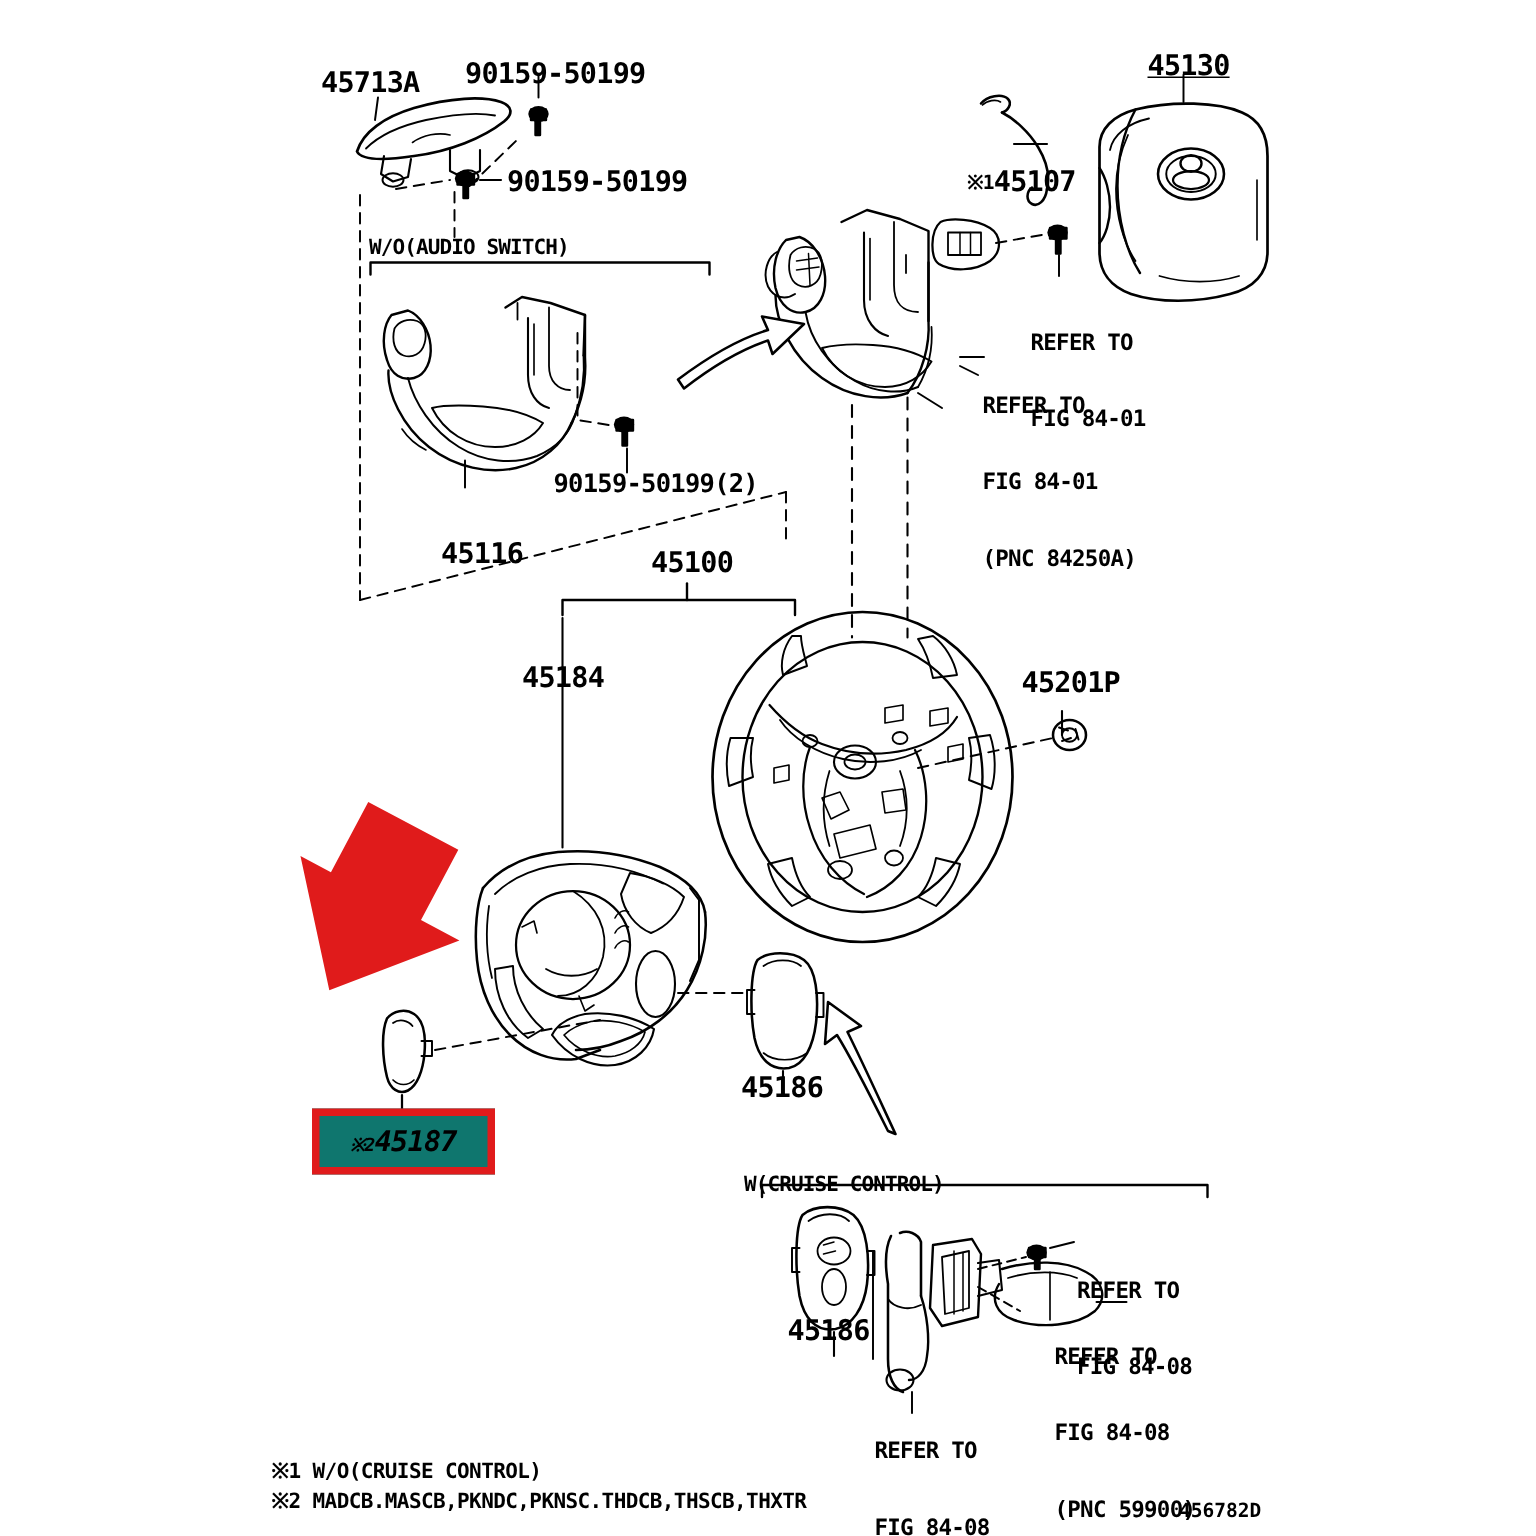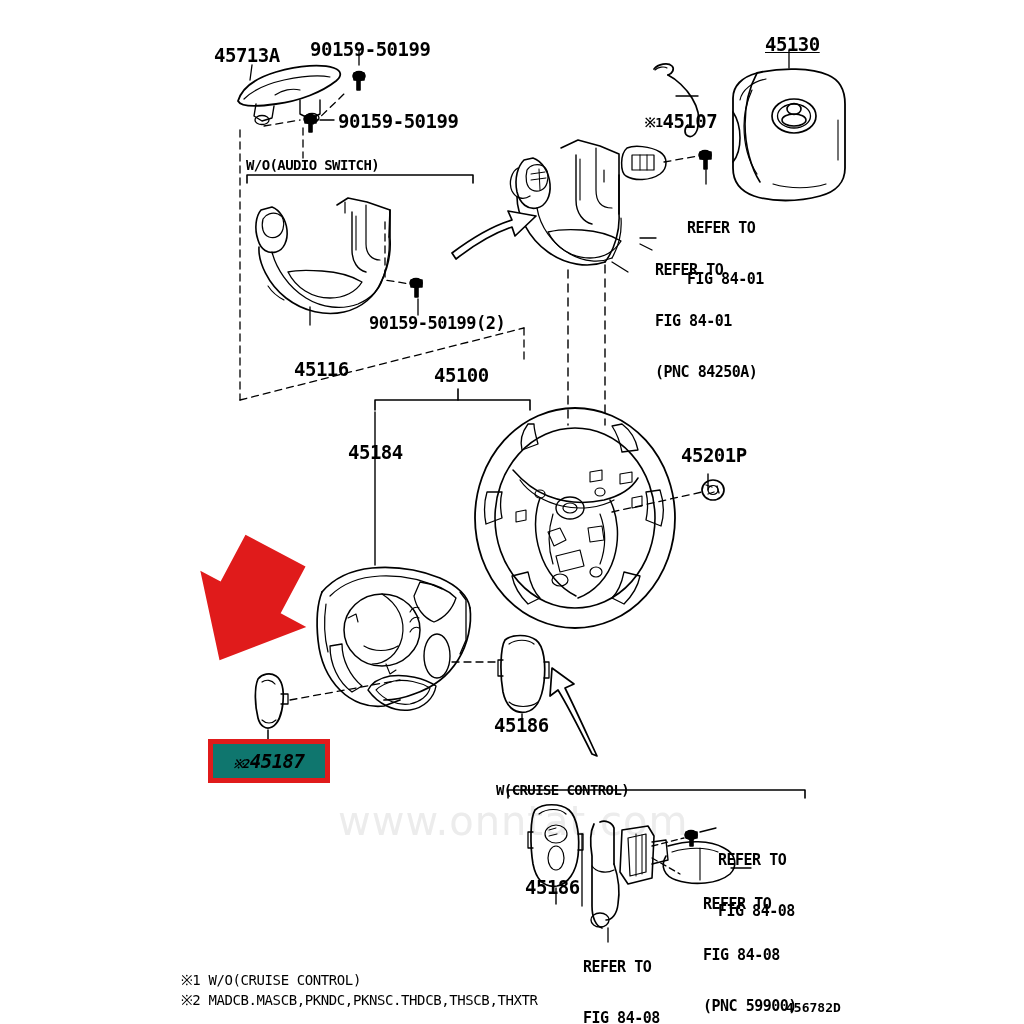--- a/index.html
+++ b/index.html
@@ -6,38 +6,37 @@
   body{width:1024px;height:1024px;overflow:hidden;
        font-family:"DejaVu Sans Mono","Liberation Mono",monospace;}
   #stage{position:relative;width:1024px;height:1024px;background:#fff;}
   svg.layer{position:absolute;left:0;top:0;width:1024px;height:1024px;}
   .lbl{position:absolute;font-family:"DejaVu Sans Mono","Liberation Mono",monospace;
        font-weight:bold;color:#000;white-space:pre;letter-spacing:-0.5px;}
   .pn{font-size:19px;}
   .pn-sm{font-size:17px;}
   .refer{font-size:15px;line-height:17px;font-weight:bold;}
   .grp{font-size:14px;font-weight:bold;letter-spacing:-0.6px;}
-  .foot{font-size:14px;font-weight:normal;letter-spacing:-0.4px;}
+  .foot{font-size:14px;font-weight:bold;letter-spacing:-0.4px;}
   .dnum{font-size:13px;font-weight:bold;letter-spacing:0px;}
   .mark{font-size:13px;vertical-align:1px;}
   .sup{font-size:12px;}
   .hl-box{position:absolute;border:5px solid #e01b1b;background:#0f766e;
           display:flex;align-items:center;justify-content:center;font-style:italic;}
   .wm-big{position:absolute;font-family:"DejaVu Sans","Liberation Sans",sans-serif;
           font-size:118px;font-weight:bold;color:#d8d8d8;letter-spacing:-2px;
           user-select:none;}
   .wm-url{position:absolute;font-family:"DejaVu Sans","Liberation Sans",sans-serif;
           font-size:40px;color:#ececec;letter-spacing:1px;user-select:none;}
 </style>
 </head>
 <body>
 
 <div id="stage">
 
-  <div class="wm-url" style="left:338px;top:798px;">www.onntat.com</div>
 
   <svg class="layer" viewBox="0 0 1024 1024">
     <g fill="none" stroke="#000" stroke-width="1.6" stroke-linecap="round" stroke-linejoin="round">
 
       <g>
         <path d="M238 101 C242 88 256 78 276 72 C300 65 322 64 334 68
                  C342 71 342 76 336 81 C322 92 300 101 276 104
                  C256 107 241 107 238 101 Z" stroke-width="1.8"></path>
         <path d="M244 99 C252 91 266 84 284 80 C303 76 320 75 330 77" stroke-width="1.2"></path>
         <path d="M256 104 L254 116 L262 121 L272 118 L274 106" stroke-width="1.4"></path>

